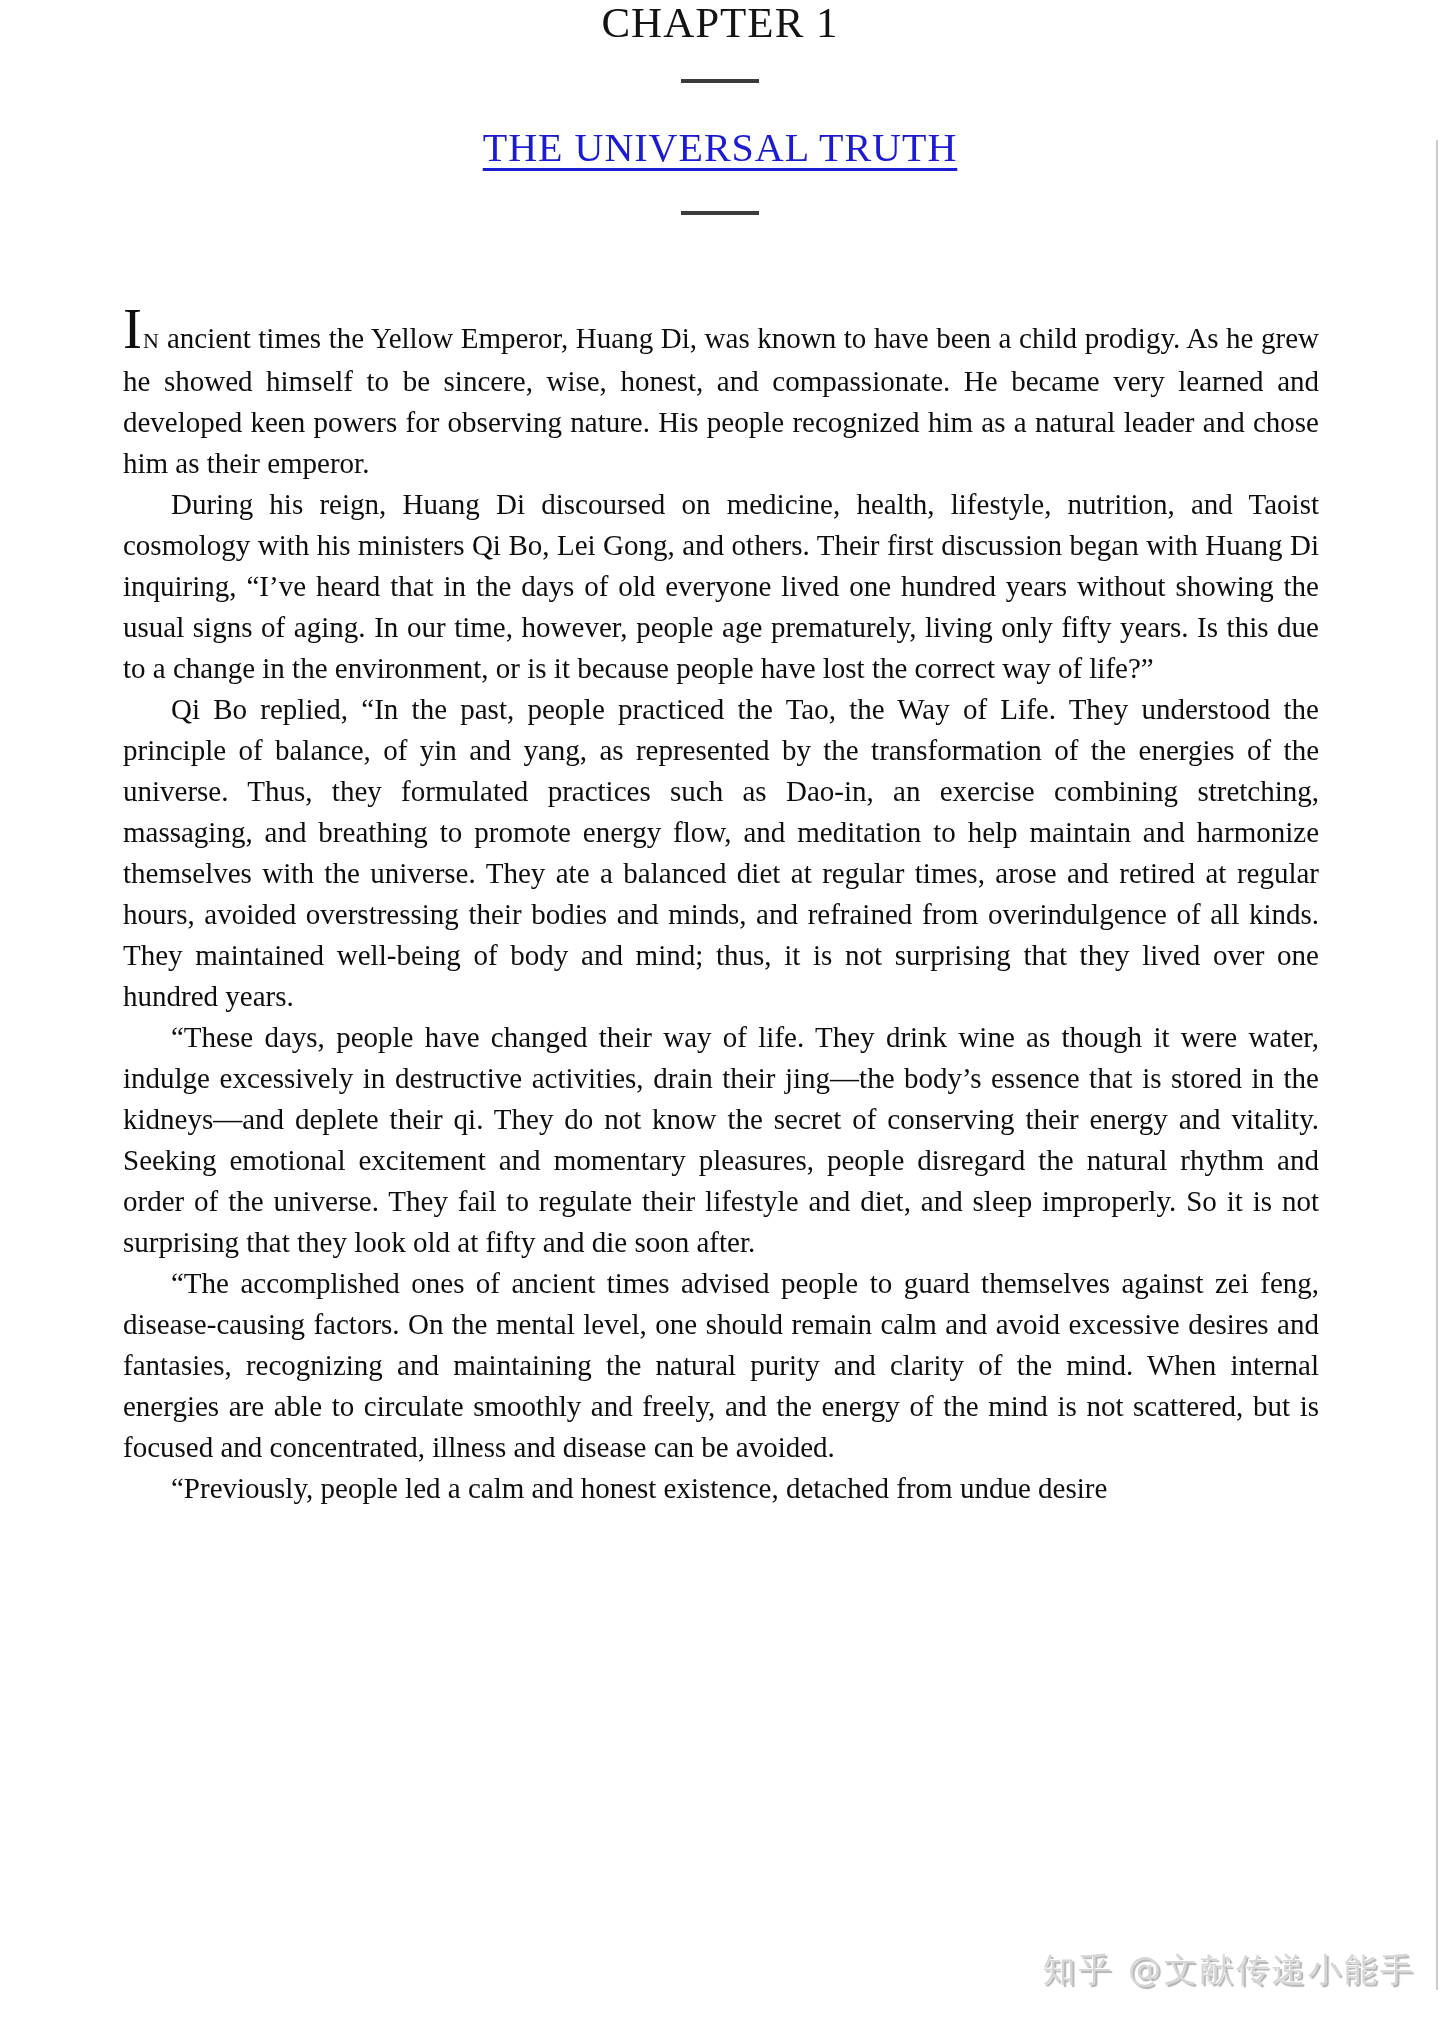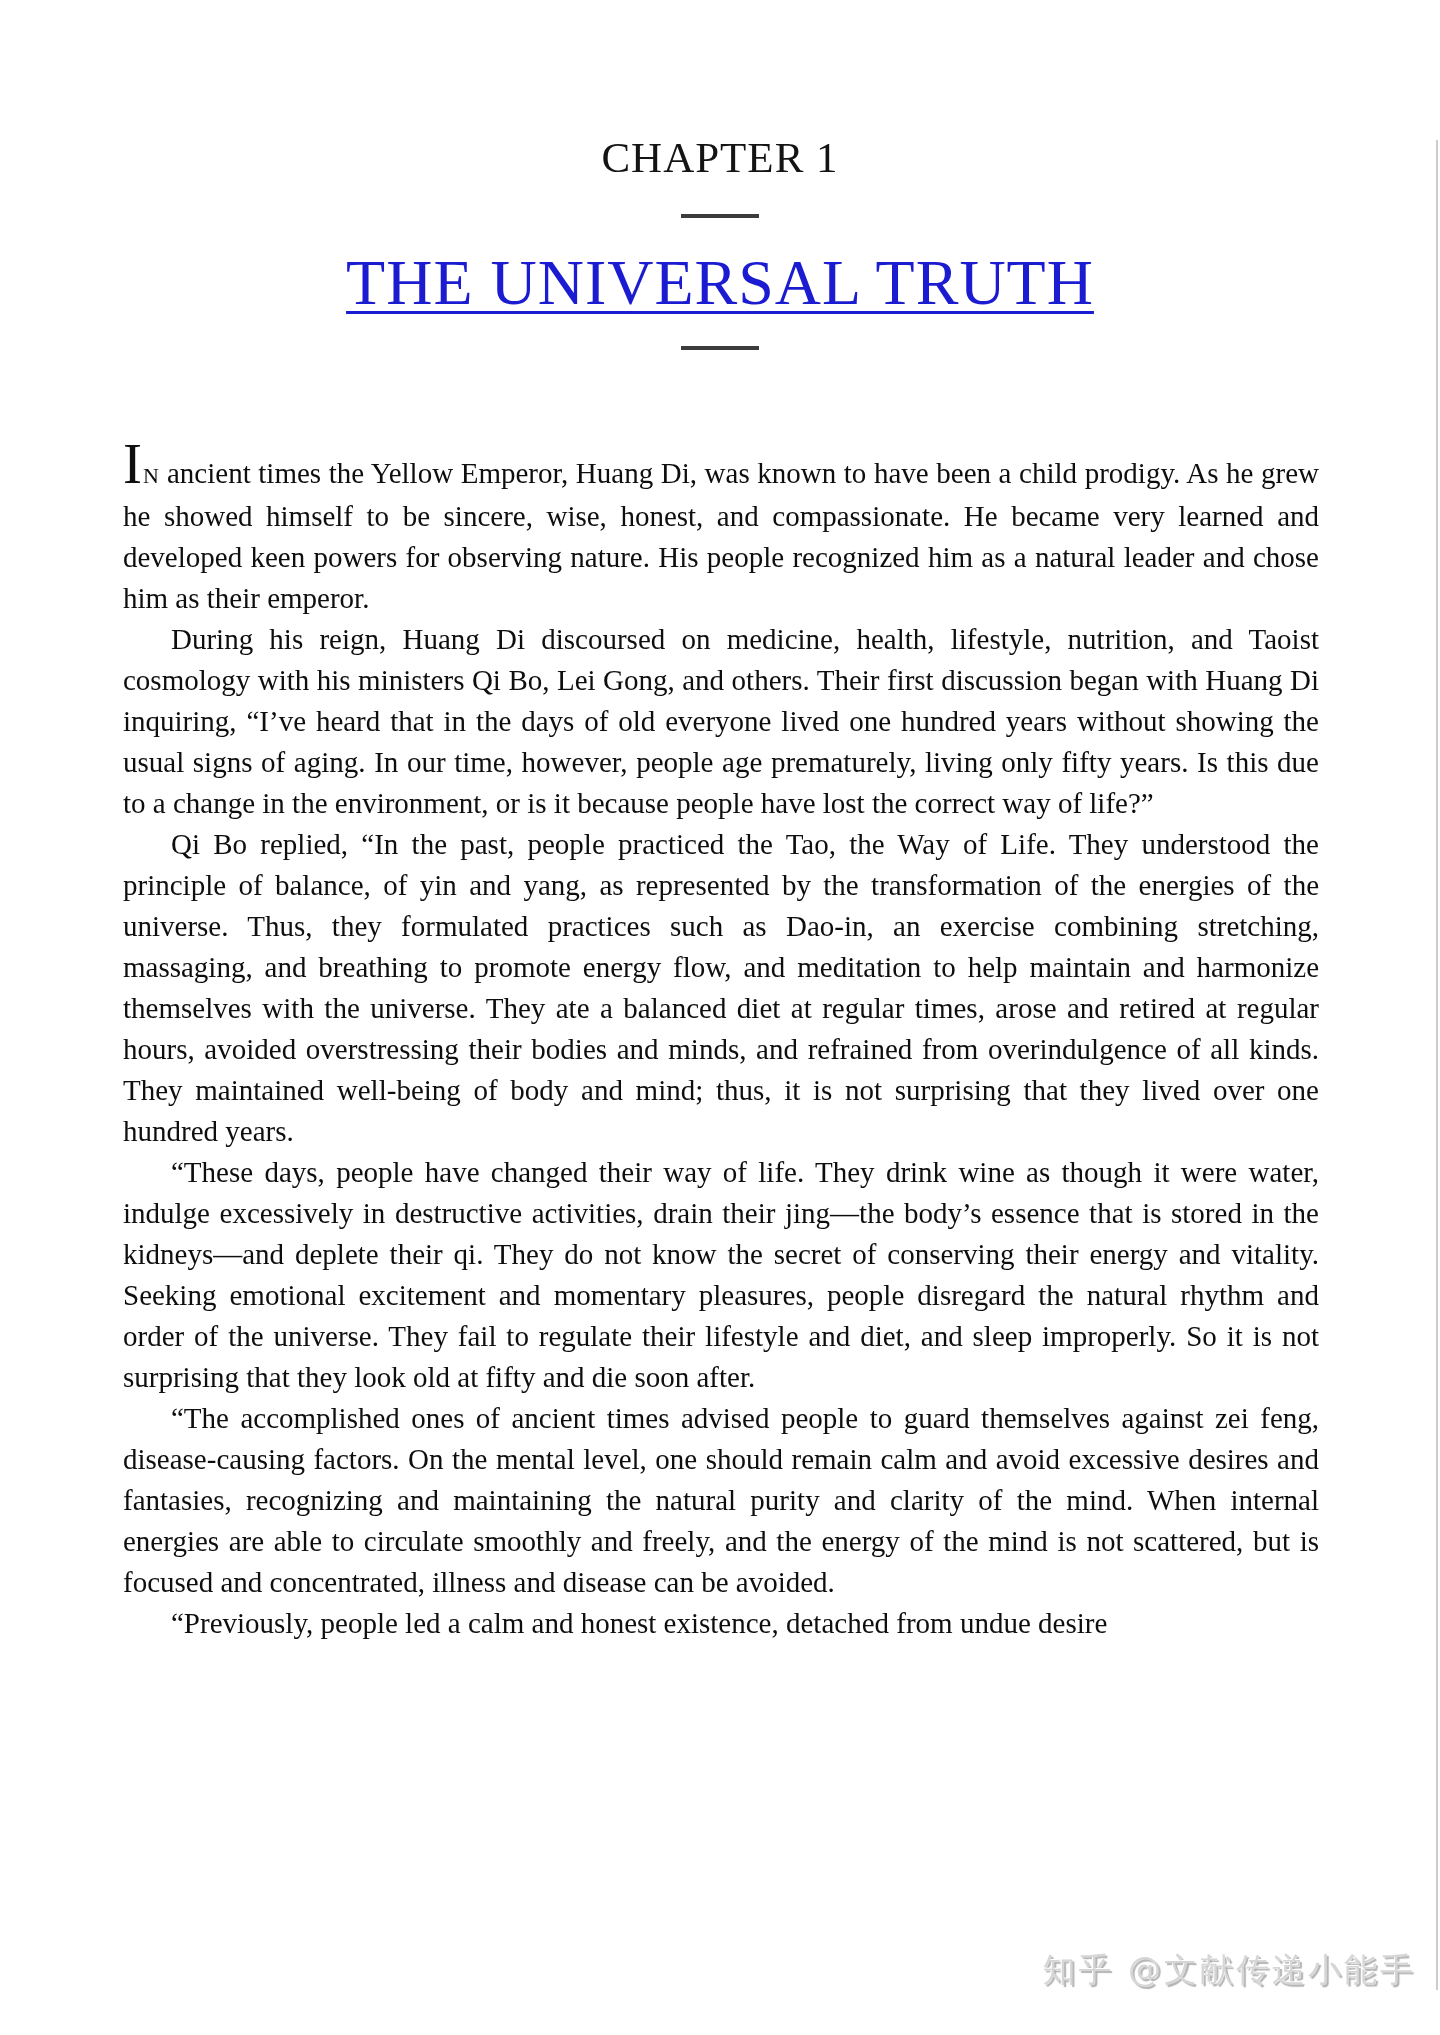--- a/index.html
+++ b/index.html
@@ -6,41 +6,40 @@
   .page {
     position: relative;
     width: 1440px;
     height: 2035px;
     background: #ffffff;
     font-family: "Liberation Serif", serif;
     color: #101010;
     overflow: hidden;
   }
   .chapter {
-    padding-top: 135px;
     text-align: center;
     font-size: 43px;
     line-height: 46px;
     color: #141414;
     letter-spacing: 1px;
   }
   .divider {
     width: 78px;
     height: 4px;
     background: #3c3c3c;
     margin: 33px auto 0 auto;
   }
   .title-wrap {
     margin-top: 36px;
     text-align: center;
     line-height: 58px;
     height: 58px;
   }
   .title {
-    font-size: 64px;
+    font-size: 40px;
     color: #1b1bd2;
     letter-spacing: 1px;
     text-decoration: underline;
     text-decoration-thickness: 3px;
     text-underline-offset: 7px;
     cursor: pointer;
   }
   .divider2 { margin-top: 34px; }
   .body-text {
     width: 1196px;

